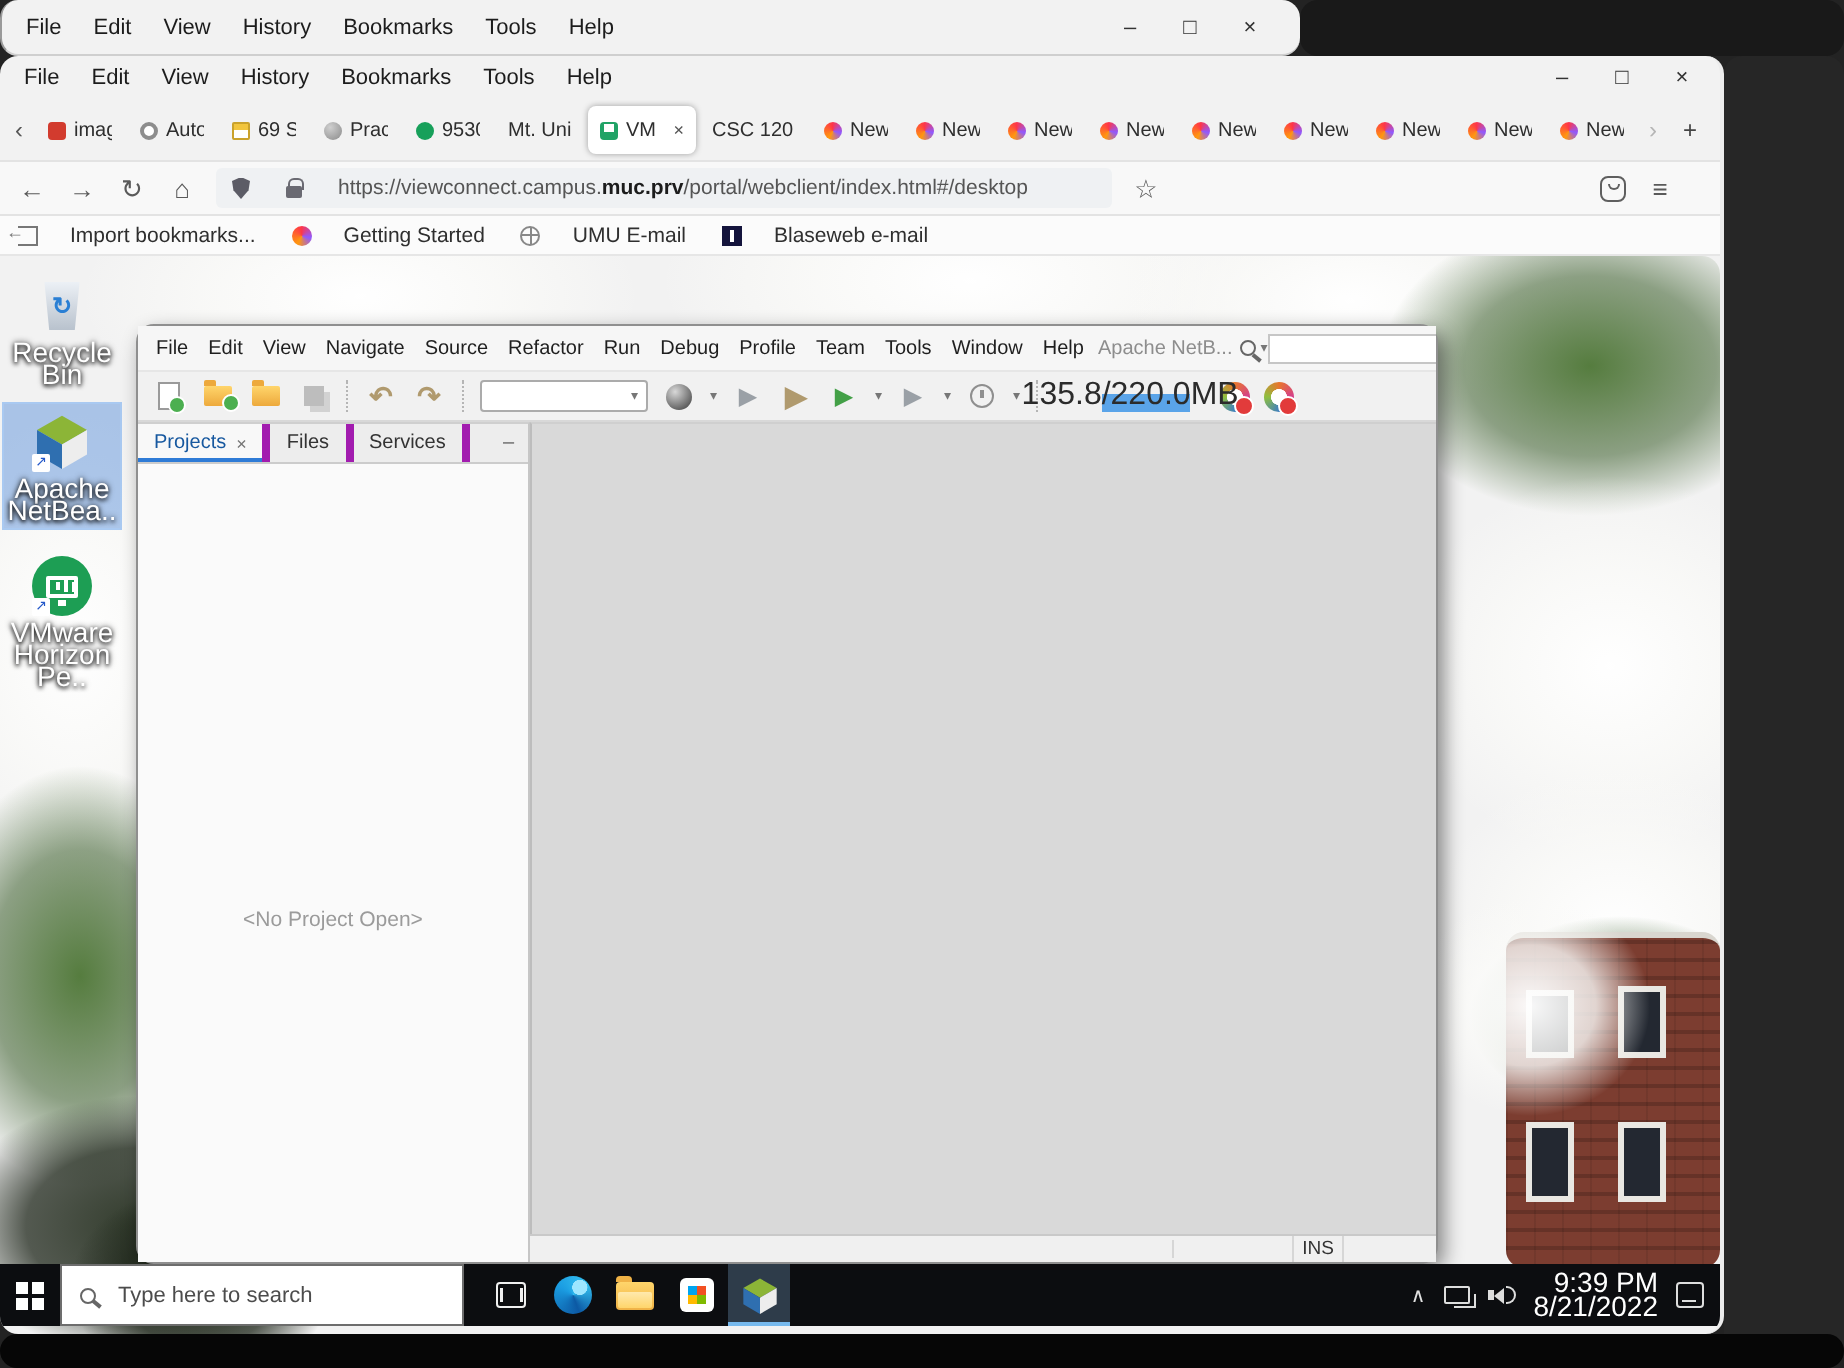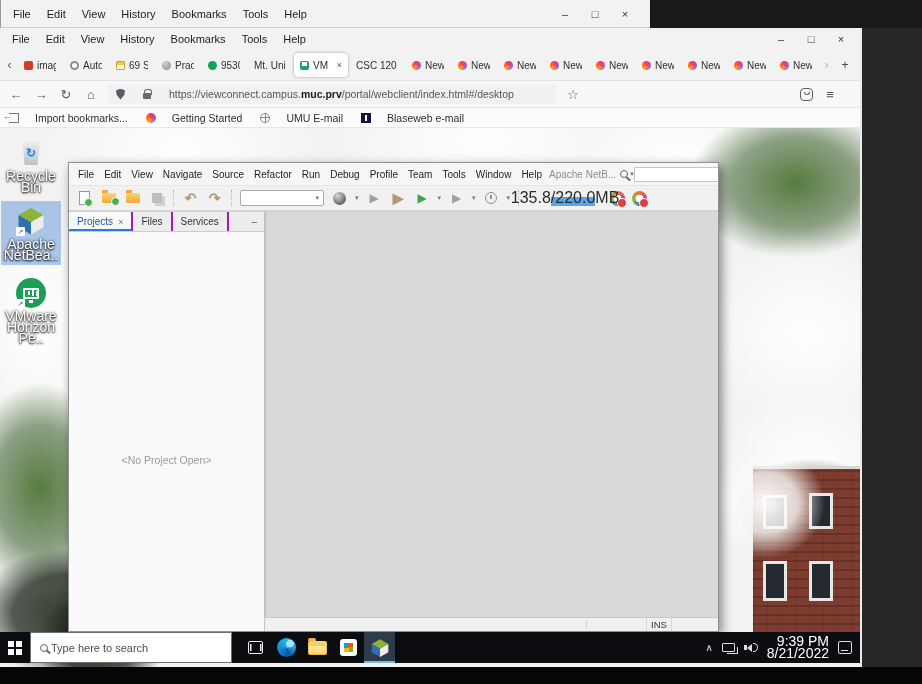--- a/index.html
+++ b/index.html
@@ -1,19 +1,19 @@
 <!DOCTYPE html>
 <html><head>
 <meta charset="utf-8">
 <style>
   * { box-sizing:border-box; margin:0; padding:0; }
   html,body { width:922px; height:684px; }
   body { position:relative; background:#232323; overflow:hidden;
          font-family:"Liberation Sans", sans-serif; -webkit-font-smoothing:antialiased; }
-  .abs { position:absolute; }
+  .abs { position:absolute;border-radius:9px; }
 
   
   .menubar { display:flex; align-items:center; font-size:11px; color:#1c1c1c; height:100%; padding-left:4px; }
   .mi { padding:0 8px; cursor:default; }
   .wctrl { margin-left:auto; display:flex; height:100%; }
   .wctrl span { width:30px; display:flex; align-items:center; justify-content:center;
                 font-size:11px; color:#333; }
 
   
   #outer-win { left:0; top:0; width:650px; height:28px; background:#f2f2f2;
@@ -159,21 +159,21 @@
   #nb-mem span { position:relative; z-index:1; }
   .nbring { width:15px; height:15px; border-radius:50%; position:relative;
             background:radial-gradient(circle, #fff 0 37%, transparent 38%),
                        conic-gradient(#e8762d, #d43f8d, #3f7fbf, #8fbf3f, #e8762d); }
   .nbring::after { content:""; position:absolute; right:-2px; bottom:-2px; width:8px; height:8px;
                    border-radius:50%; background:#e23b3b; border:1px solid #fff; }
   #nb-left { position:absolute; left:0; top:48px; width:196px; bottom:0; background:#fafafa;
              border-right:1px solid #c6c6c6; border-top:1px solid #cfcfcf; }
   #nb-tabs { height:20px; display:flex; align-items:center; background:#ededed;
              border-bottom:1px solid #cccccc; font-size:10px; color:#333; }
-  .nb-tab { padding:0 8px; height:100%; display:flex; align-items:center; gap:5px; border-right:2px solid #a21caf; }
+  .nb-tab { padding:0 8px; height:100%; display:flex; align-items:center; gap:5px; border-right:4px solid #a21caf; }
   .nb-tab.active { background:#f8f8f8; box-shadow:inset 0 -2px 0 #2e7bd6; color:#17589f; }
   .nb-tab .x { color:#777; font-size:9px; }
   #nb-panel-min { margin-left:auto; padding-right:7px; color:#666; font-size:10px; }
   #nb-empty { position:absolute; top:242px; left:0; width:100%; text-align:center;
               color:#9b9b9b; font-size:10.5px; }
   #nb-editor { position:absolute; left:196px; right:0; top:48px; bottom:14px; background:#d9d9d9;
                border-top:1px solid #cfcfcf; border-left:1px solid #bdbdbd; }
   #nb-status { position:absolute; left:196px; right:0; bottom:0; height:14px; background:#f0f0f0;
                border-top:1px solid #c9c9c9; font-size:9.5px; color:#333; }
   #nb-status .sep { position:absolute; left:321px; top:2px; bottom:2px; border-left:1px solid #d6d6d6; }
@@ -181,21 +181,21 @@
             border-left:1px solid #d6d6d6; border-right:1px solid #d6d6d6; line-height:13px; }
 
   
   #taskbar { position:absolute; left:0; top:504px; width:860px; height:31px; background:#0c0d10;
              display:flex; align-items:stretch; color:#e8e8e8; }
   .tb-btn { width:31px; display:flex; align-items:center; justify-content:center; }
   #tb-start { width:30px; }
   .winlogo { width:14px; height:14px; display:grid; grid-template-columns:1fr 1fr; gap:2px; }
   .winlogo i { background:#fff; }
   #tb-search { width:202px; background:#fff; border:1px solid #6d6d6d; display:flex; align-items:center;
-               gap:3px; padding:0 9px; color:#4c4c4c; font-size:11px; }
+               gap:11px; padding:0 9px; color:#4c4c4c; font-size:11px; }
   .taskview { width:15px; height:13px; border:1.5px solid #f0f0f0; border-radius:2px;
               background:linear-gradient(#f0f0f0,#f0f0f0) 1px 50%/1.5px 7px no-repeat,
                          linear-gradient(#f0f0f0,#f0f0f0) right 1px top 50%/1.5px 7px no-repeat; }
   .edge { width:19px; height:19px; border-radius:50%;
           background:radial-gradient(circle at 68% 30%, #9ee6ff 0 20%, transparent 21%),
                      conic-gradient(from 160deg, #0c59a4, #1b9de2 40%, #35c1f1 70%, #0c59a4); }
   .tb-folder { width:19px; height:14px; border-radius:2px; background:linear-gradient(#ffd56b,#f0b246); position:relative; }
   .tb-folder::before { content:""; position:absolute; left:0; top:-3px; width:8px; height:3px;
                        background:#f0b246; border-radius:2px 2px 0 0; }
   .tb-folder::after { content:""; position:absolute; left:1px; bottom:1px; right:1px; height:8px;

